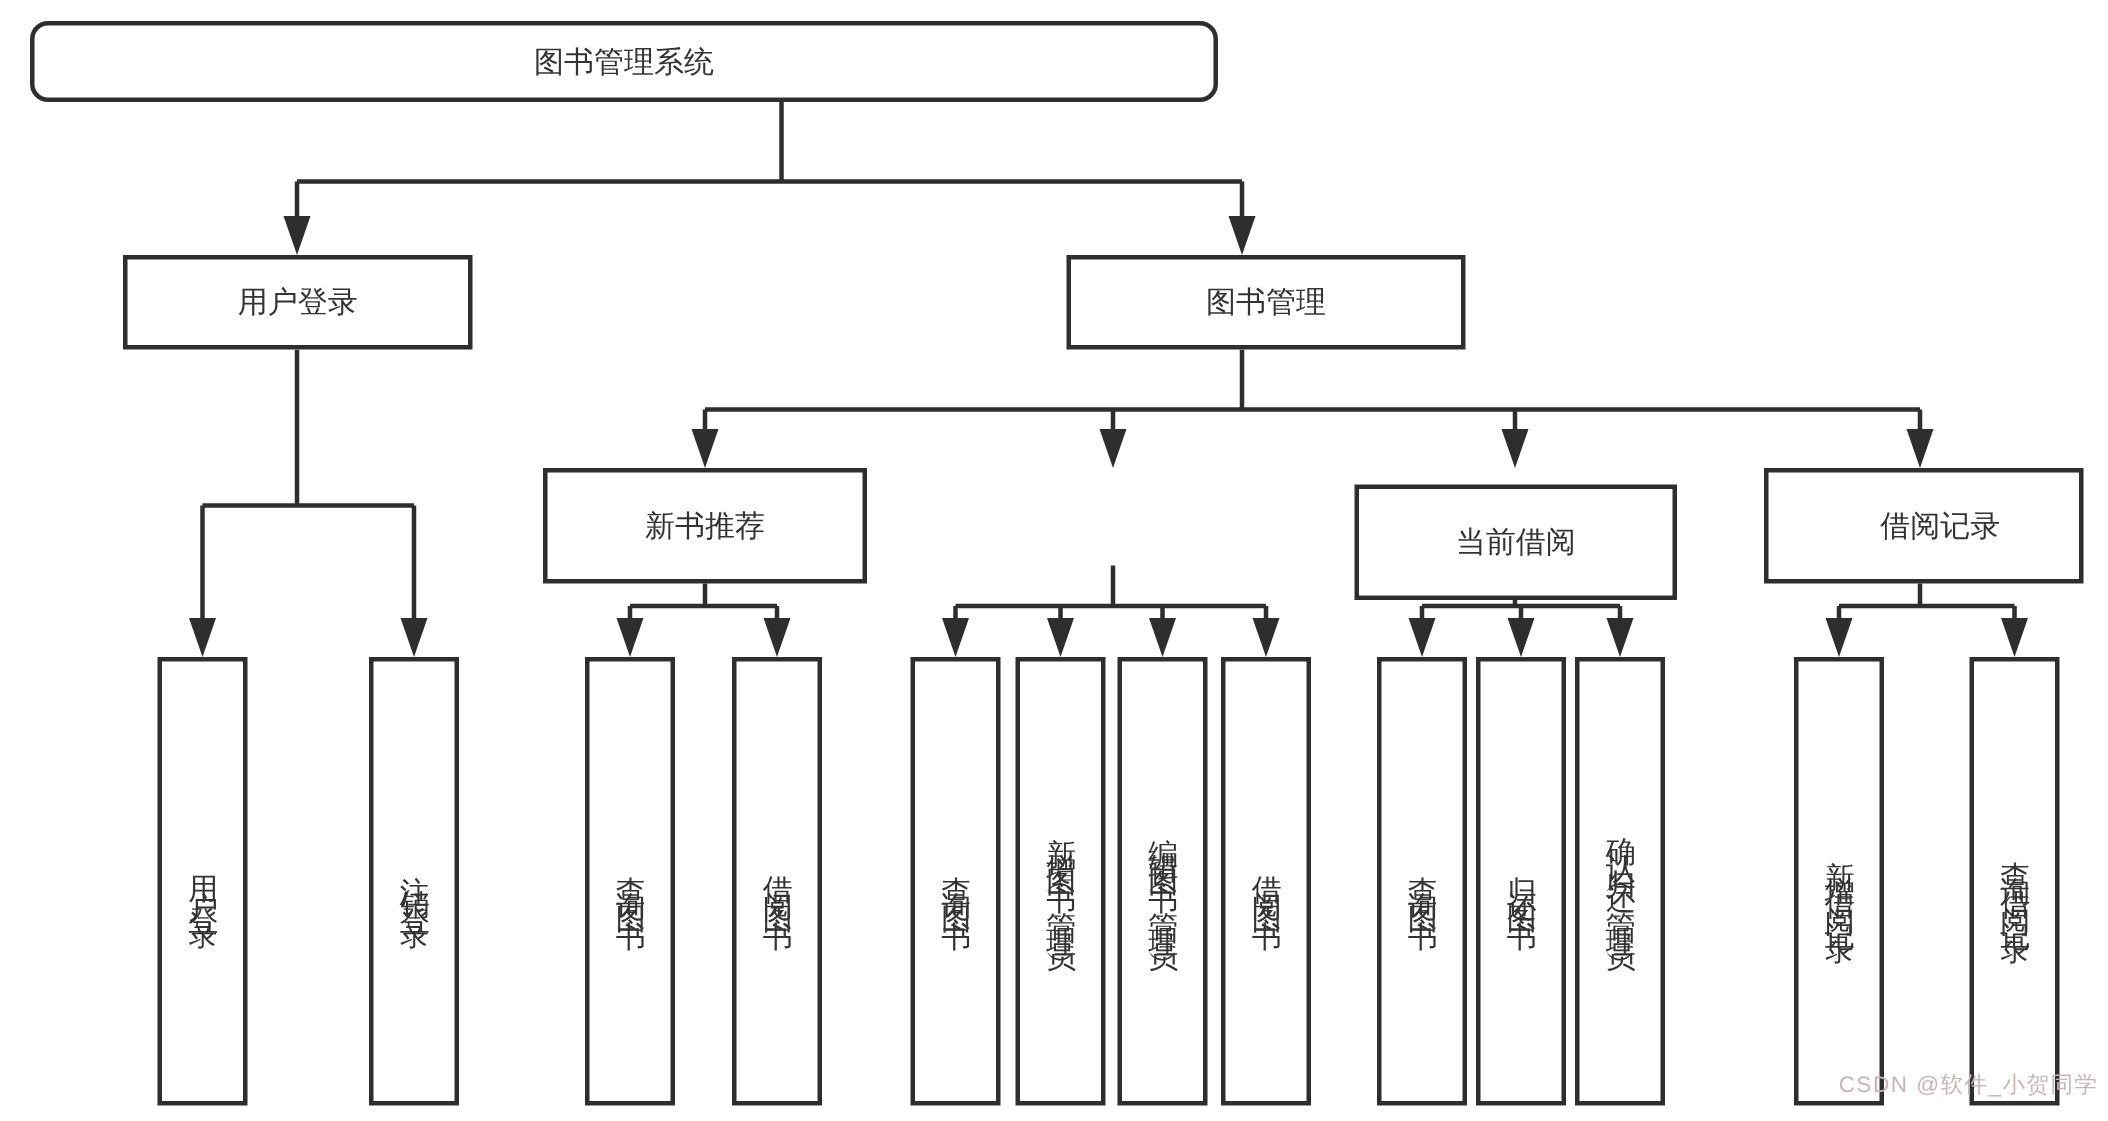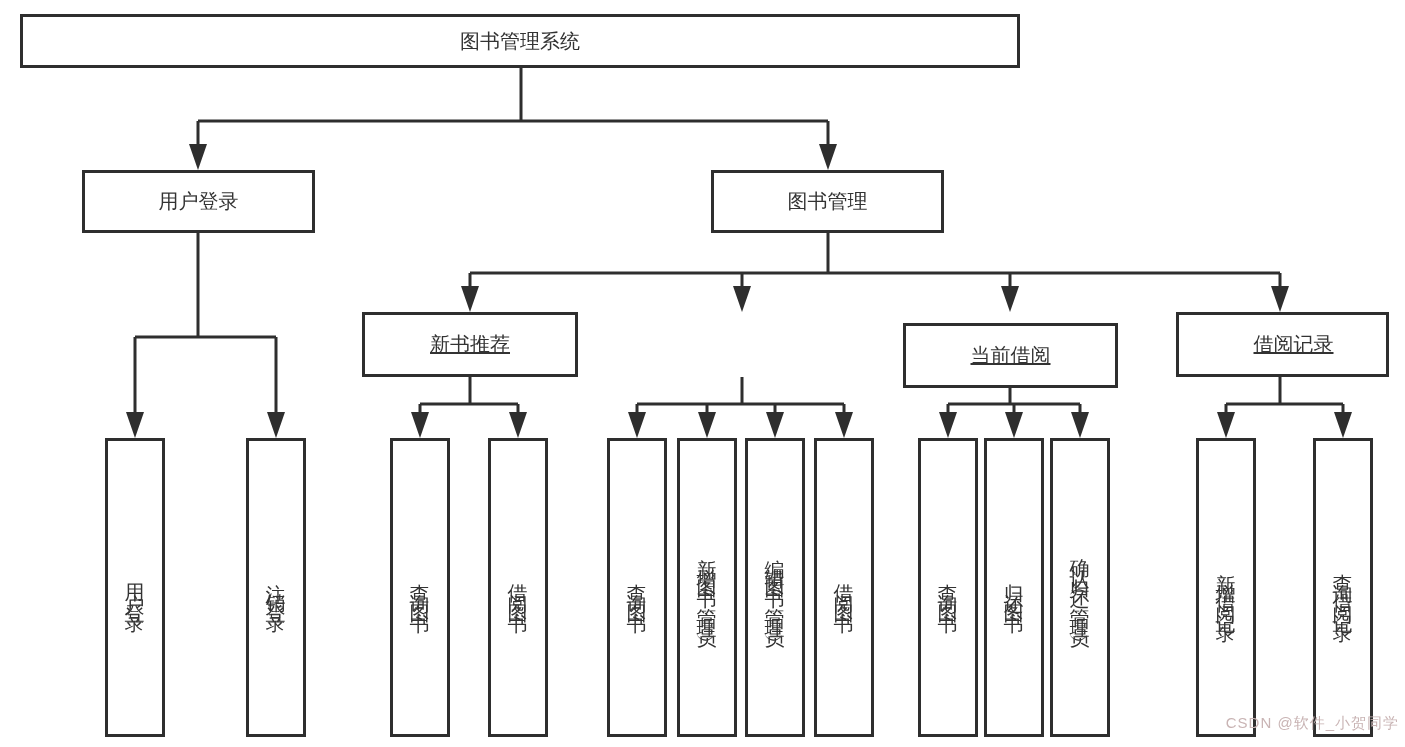--- a/index.html
+++ b/index.html
@@ -20,23 +20,23 @@
   svg.connectors{position:absolute;left:0;top:0;}
   .node{
     position:absolute;
     box-sizing:border-box;
     background:var(--bg);
     border:3px solid var(--line);
     display:flex;align-items:center;justify-content:center;
     font-size:20px;color:var(--text);
     white-space:nowrap;
   }
-  .node.root{left:20px;top:14px;width:1000px;height:54px;}
+  .node.root{left:20px;top:14px;width:792px;height:54px;border-radius:12px;}
   .node.lvl2{top:170px;height:63px;}
-  .node.lvl3{top:312px;height:65px;text-decoration:underline;}
+  .node.lvl3{top:312px;height:77px;}
   .leaf{
     position:absolute;
     box-sizing:border-box;
     top:438px;width:60px;height:299px;
     background:var(--bg);
     border:3px solid var(--line);
     display:flex;align-items:center;justify-content:center;
   }
   .leaf span{
     writing-mode:vertical-rl;
@@ -86,21 +86,21 @@
       <polygon points="1005,412 1023,412 1014,438"></polygon>
       <polygon points="1071,412 1089,412 1080,438"></polygon>
       <polygon points="1217,412 1235,412 1226,438"></polygon>
       <polygon points="1334,412 1352,412 1343,438"></polygon>
     </g>
   </svg>
 
   <div class="node root">图书管理系统</div>
 
   <div class="node lvl2" style="left:82px;width:233px;">用户登录</div>
-  <div class="node lvl2" style="left:711px;width:233px;">图书管理</div>
+  <div class="node lvl2" style="left:711px;width:266px;">图书管理</div>
 
   <div class="node lvl3" style="left:362px;width:216px;">新书推荐</div>
   <div class="node lvl3" style="left:903px;width:215px;margin-top:11px;">当前借阅</div>
   <div class="node lvl3" style="left:1176px;width:213px;padding-left:22px;">借阅记录</div>
 
   <div class="leaf" style="left:105px;">
     <span>用户登录</span>
   </div>
   <div class="leaf" style="left:246px;">
     <span>注销登录</span>

